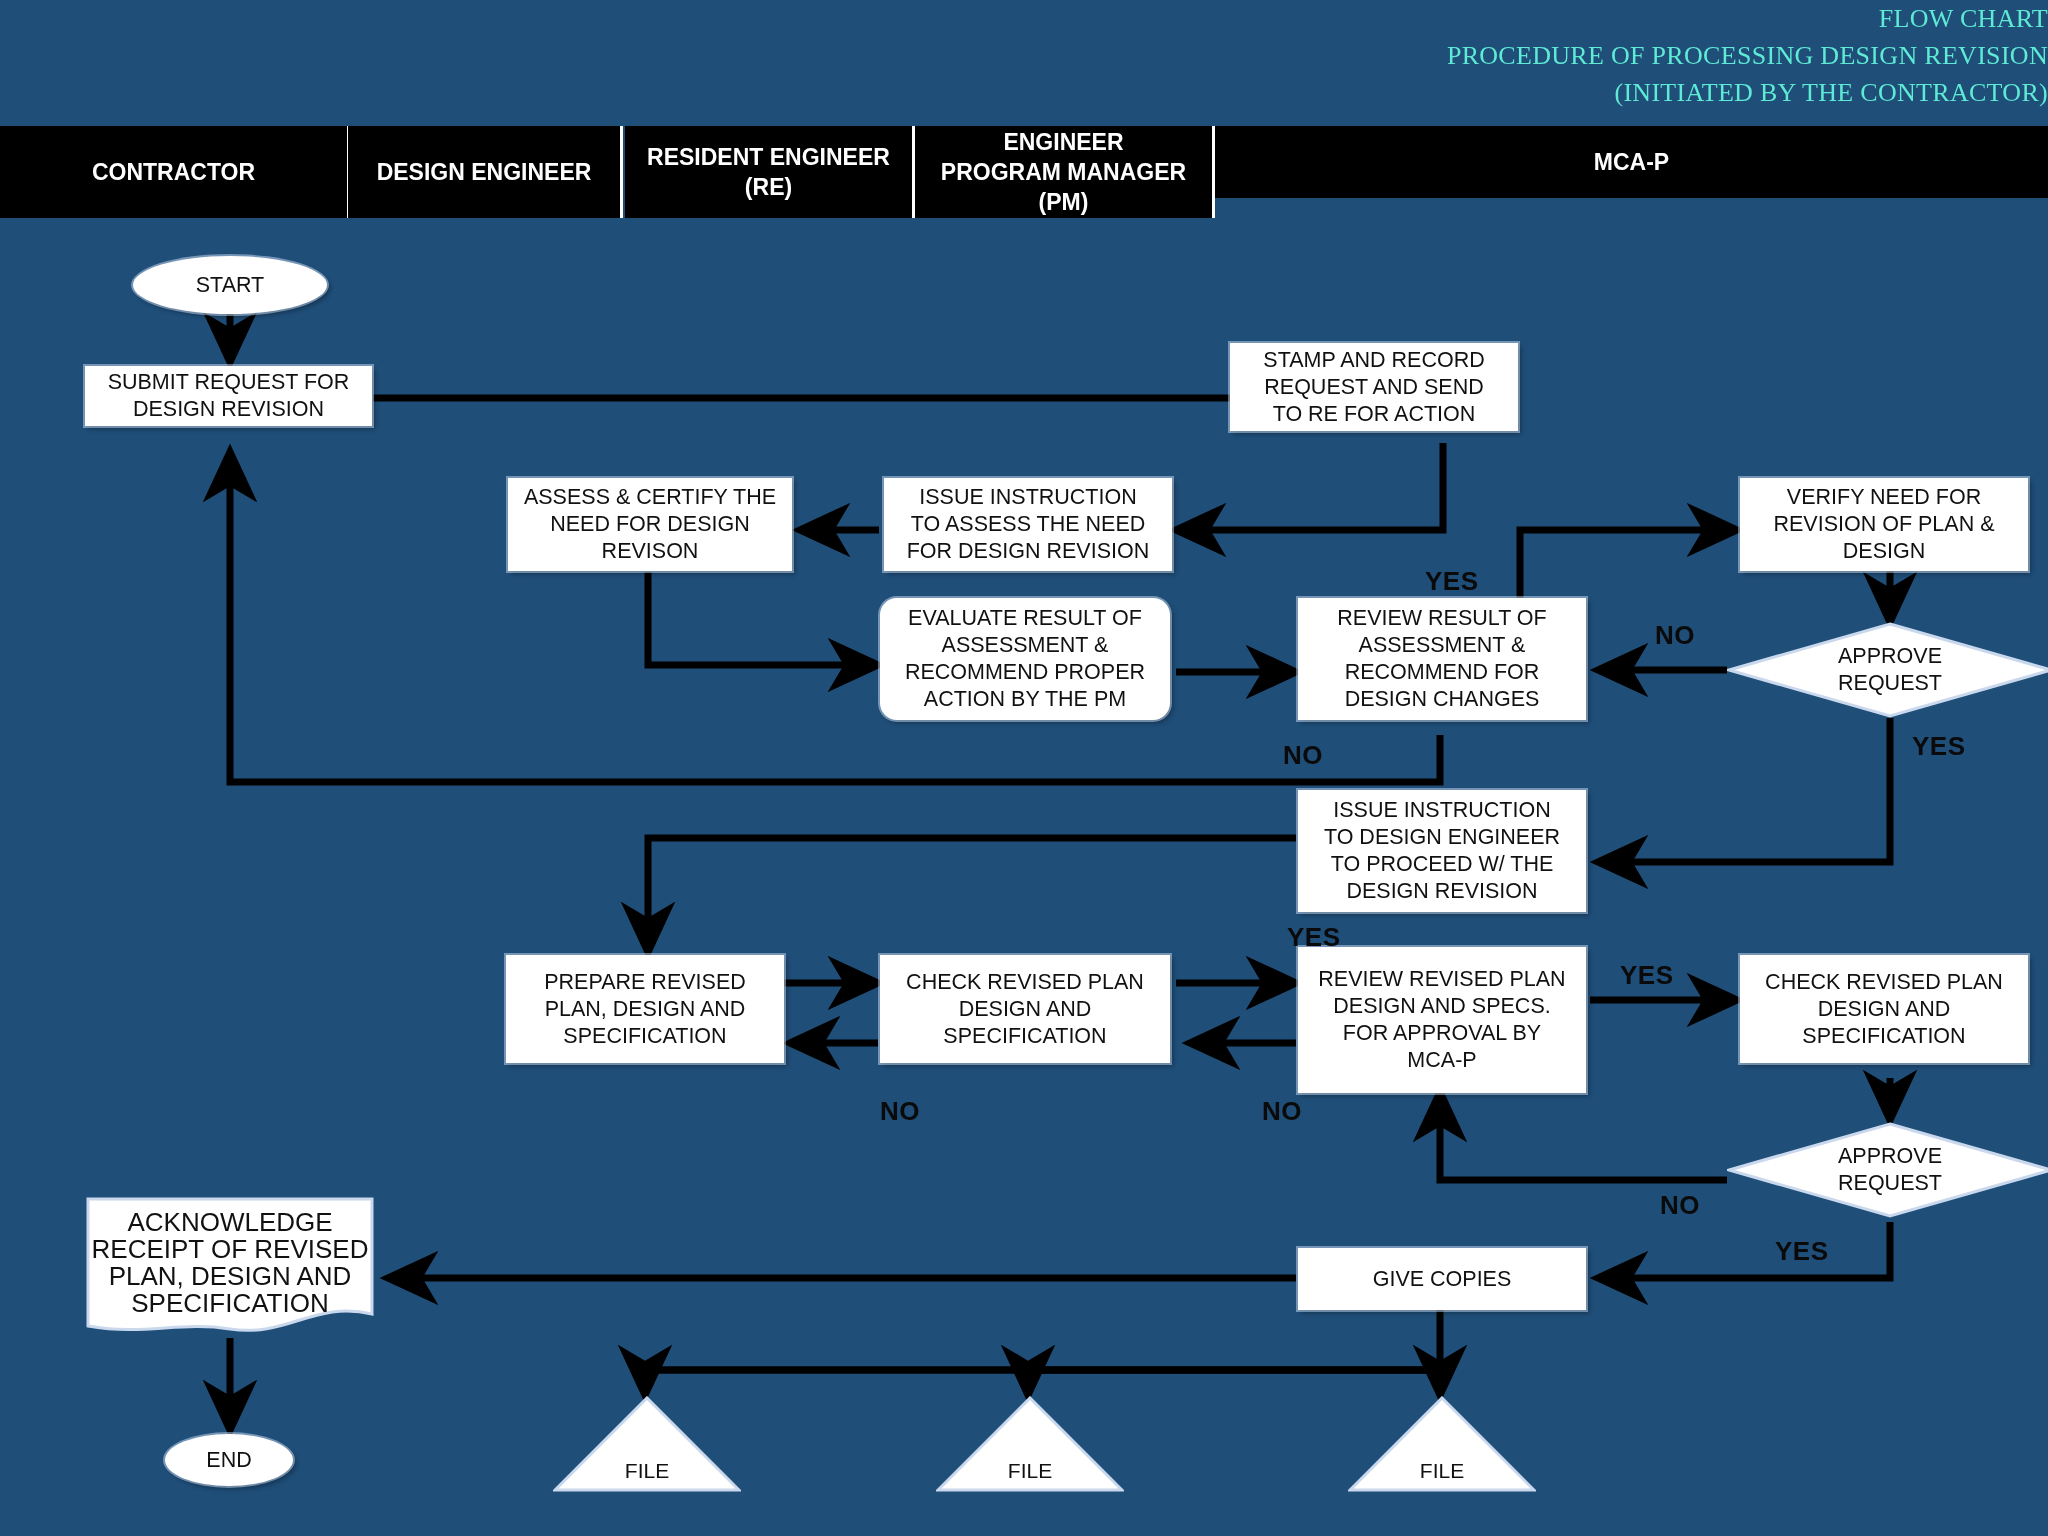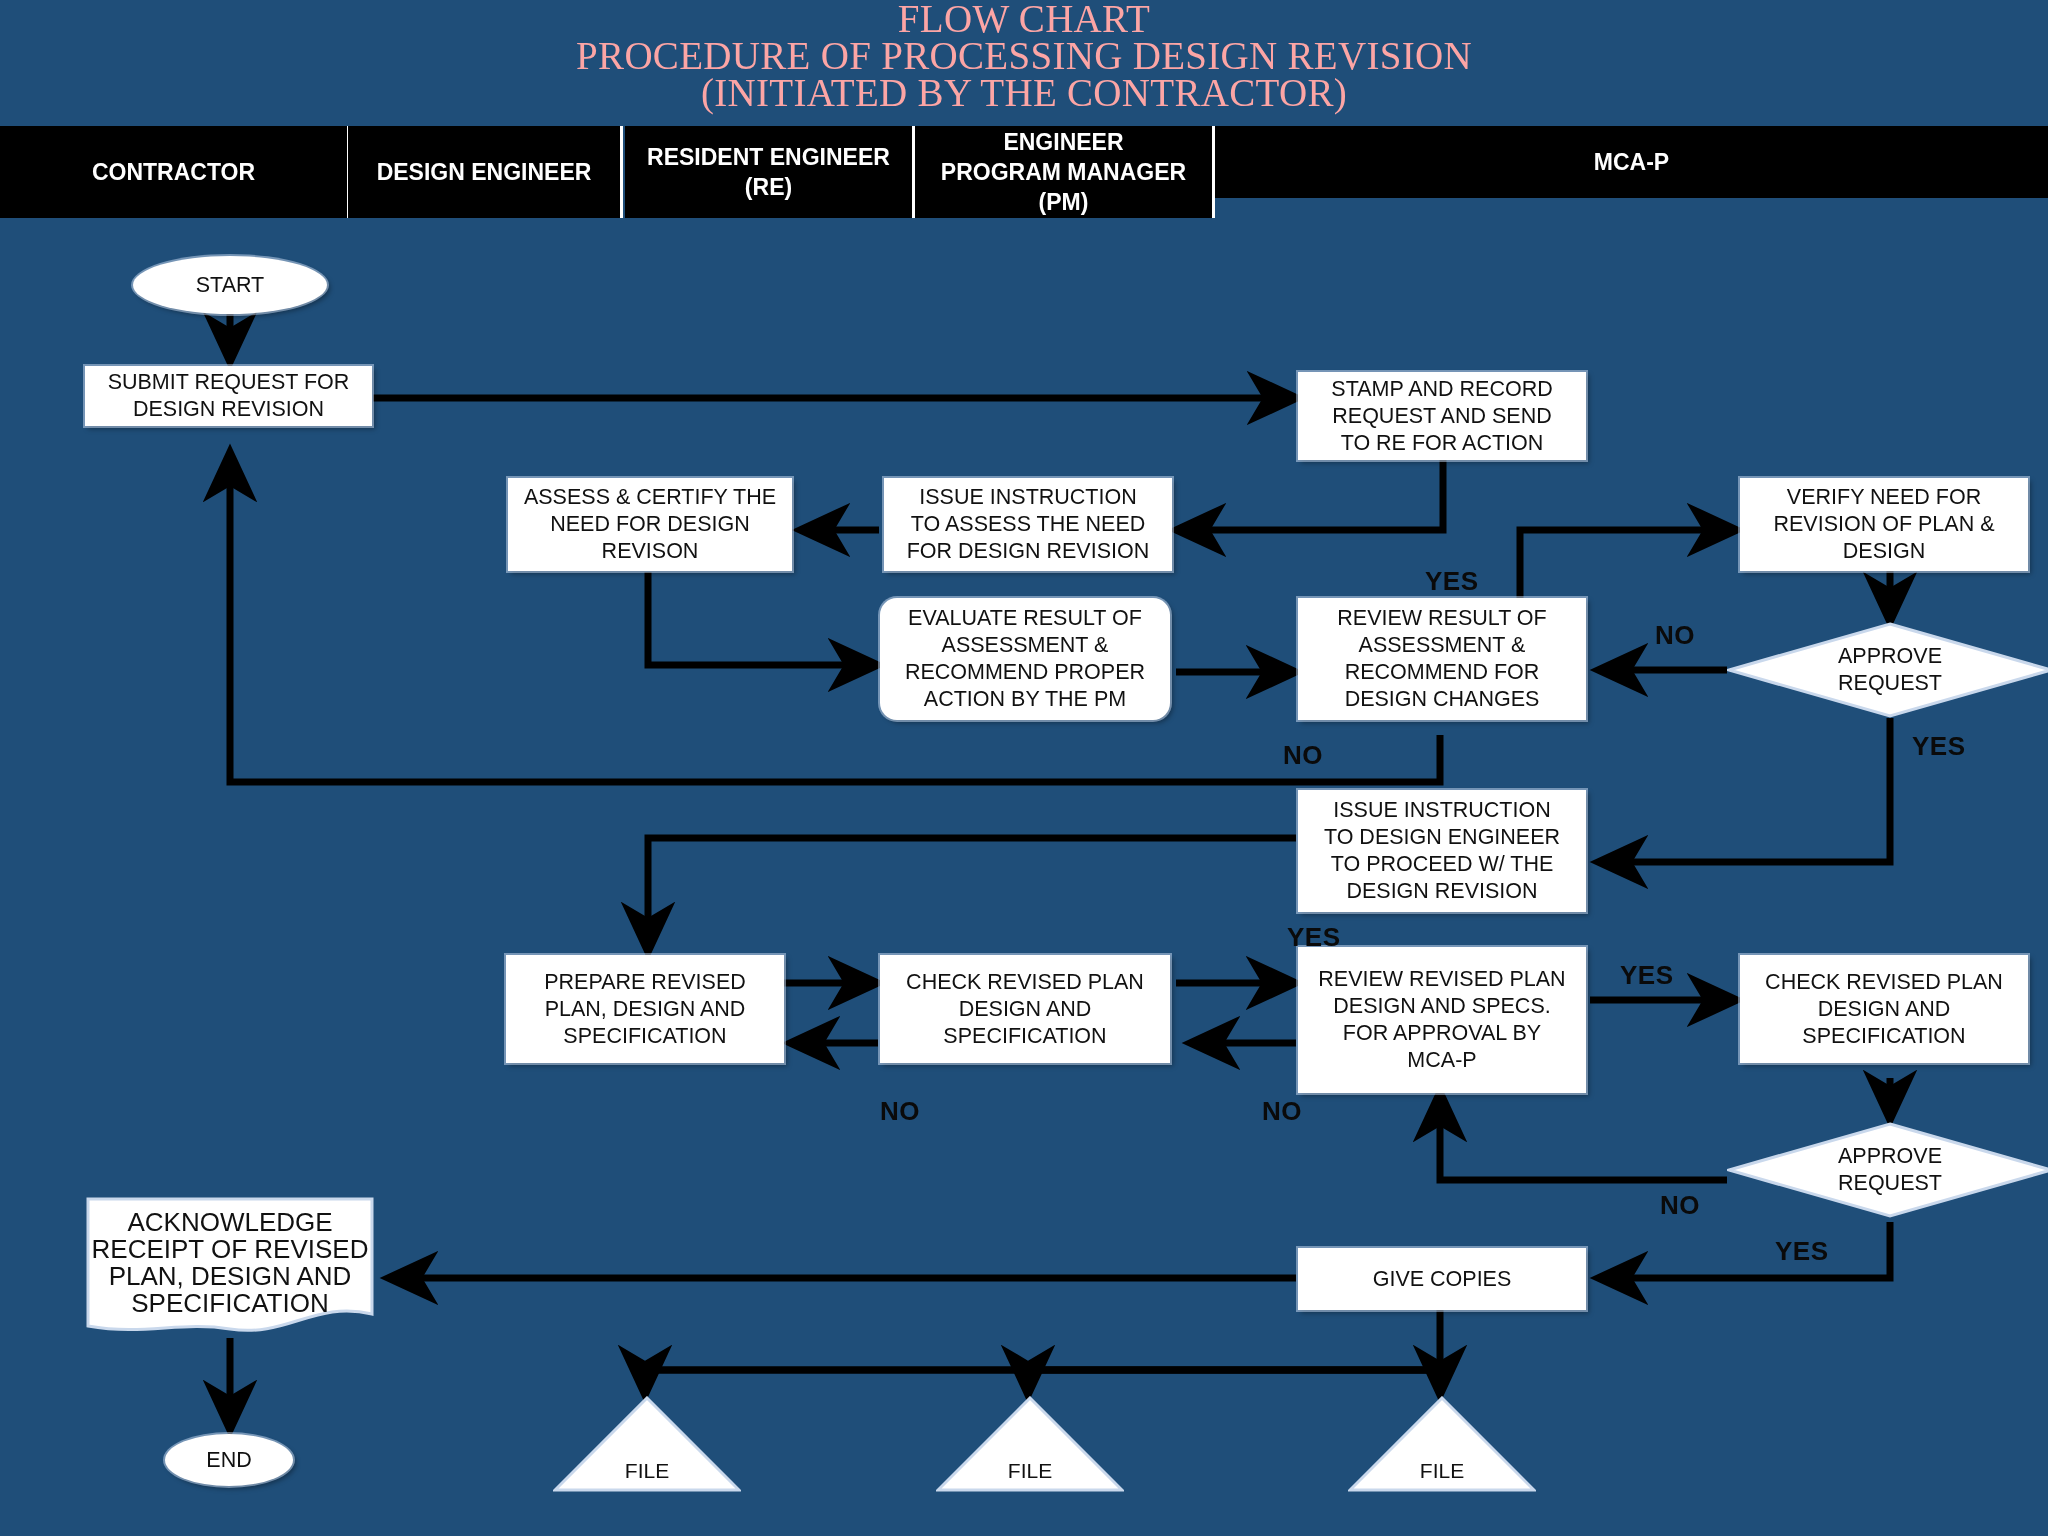--- a/index.html
+++ b/index.html
@@ -3,22 +3,22 @@
 <meta charset="utf-8">
 <style>
   html,body{margin:0;padding:0;background:#1F4E79;}
   body{width:2048px;height:1536px;position:relative;overflow:hidden;
        font-family:"Liberation Sans", sans-serif;}
 
   #stage{position:absolute;left:0;top:0;width:2048px;height:1536px;background:#1F4E79;}
 
   
   #title-block{position:absolute;left:0;top:0;width:2048px;height:120px;
-    text-align:center;color:#fca5a5;font-family:"Liberation Serif", serif;
-    font-size:39px;line-height:37px;letter-spacing:.3px;}
+    text-align:right;color:#5eead4;font-family:"Liberation Serif", serif;
+    font-size:26px;line-height:37px;letter-spacing:.3px;}
   #title-block div{white-space:nowrap;}
 
   
   #lane-header{position:absolute;left:0;top:126px;width:2048px;height:92px;}
   .lane-cell{position:absolute;top:0;background:#000000;color:#FFFFFF;
     font-weight:bold;font-size:23px;line-height:30px;text-align:center;
     display:flex;align-items:center;justify-content:center;
     border-right:3px solid #FFFFFF;box-sizing:border-box;}
   .lane-cell span{display:block;padding:0 6px;}
 
@@ -150,21 +150,21 @@
 
   <div class="node ellipse" style="left:133px;top:256px;width:194px;height:58px;justify-content:center;">
     <span>START</span>
   </div>
 
   <div class="node" style="left:85px;top:366px;width:287px;height:60px;flex-direction:column;">
     <span>SUBMIT REQUEST FOR</span>
     <span>DESIGN REVISION</span>
   </div>
 
-  <div class="node" style="left:1298px;top:343px;width:288px;height:88px;flex-direction:column;margin-top:29px;">
+  <div class="node" style="left:1230px;top:343px;width:288px;height:88px;flex-direction:column;">
     <span>STAMP AND RECORD</span>
     <span>REQUEST AND SEND</span>
     <span>TO RE FOR ACTION</span>
   </div>
 
   <div class="node" style="left:508px;top:478px;width:284px;height:93px;flex-direction:column;">
     <span>ASSESS &amp; CERTIFY THE</span>
     <span>NEED FOR DESIGN</span>
     <span>REVISON</span>
   </div>

